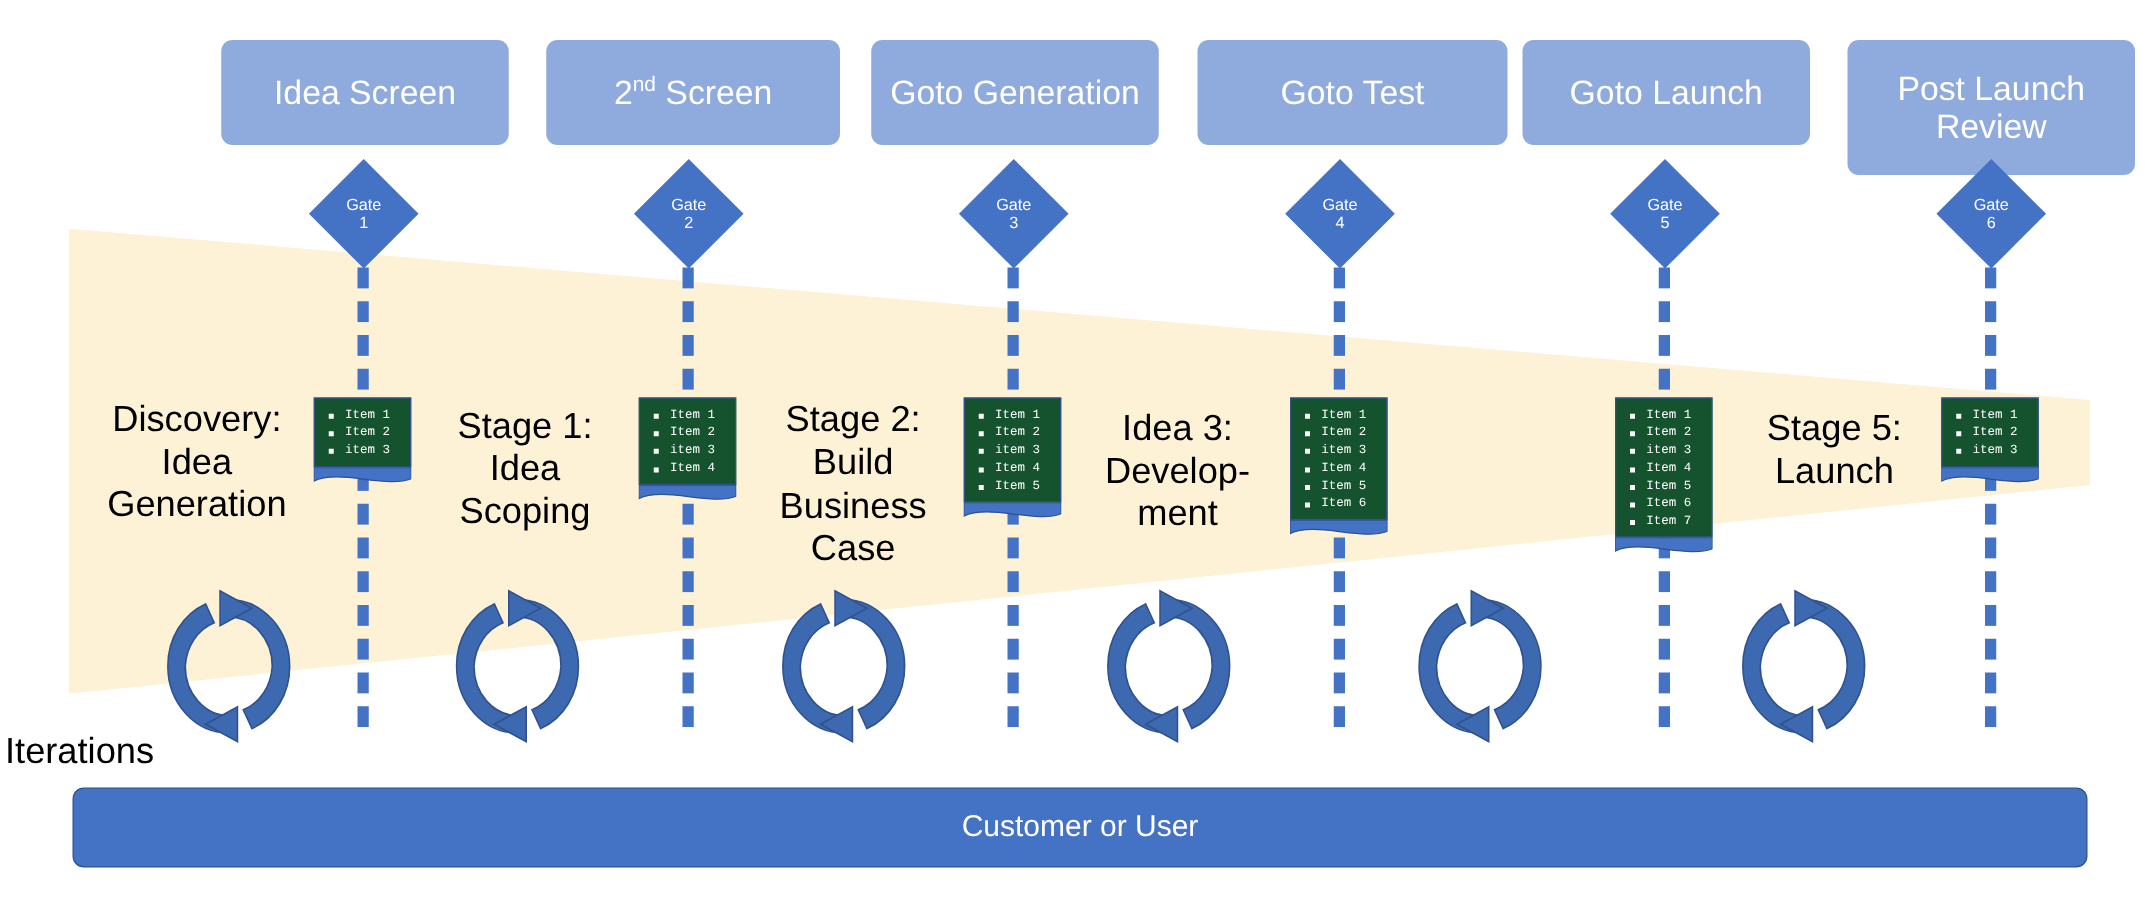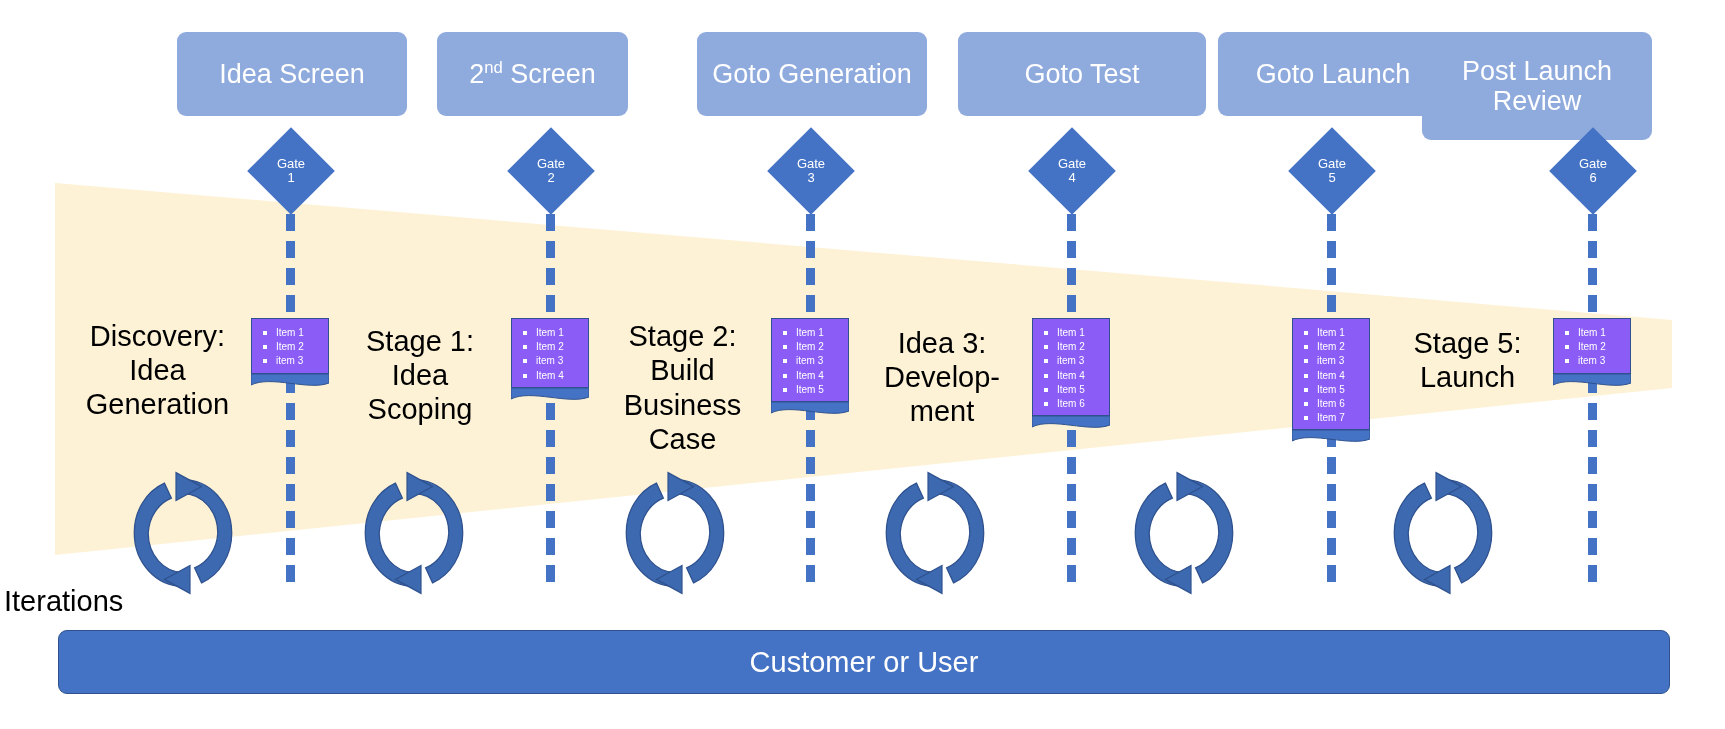--- a/index.html
+++ b/index.html
@@ -25,39 +25,39 @@
   .gate .lbl{position:absolute;inset:0;display:flex;flex-direction:column;
              align-items:center;justify-content:center;color:#fff;font-size:13px;
              line-height:1.05;z-index:2;}
 
   
   .stage{position:absolute;color:#000;font-size:29px;line-height:1.18;text-align:center;
          display:flex;align-items:center;justify-content:center;}
 
   
   .doc{position:absolute;}
-  .doc .body{position:relative;background:#8b5cf6;border:1px solid #2F528F;
-             box-sizing:border-box;padding:7px 4px 4px 6px;}
+  .doc .body{position:relative;background:#14532d;border:1px solid #2F528F;
+             box-sizing:border-box;padding:7px 4px 4px 6px;font-family:Liberation Mono, monospace;}
   .doc .wave{display:block;width:100%;}
   .doc ul{margin:0;padding:0;list-style:none;}
   .doc li{color:#fff;font-size:10px;line-height:1.42;display:flex;align-items:center;
           white-space:nowrap;}
   .doc li .bul{display:inline-block;width:4px;height:4px;background:#fff;
                margin:0 9px 0 5px;flex:none;}
 
   
   .cyc{position:absolute;}
 
   
   .iterlbl{position:absolute;color:#000;font-size:29px;white-space:nowrap;}
 
   
   .bottombar{position:absolute;background:#4472C4;border:1px solid #2F528F;
              border-radius:9px;color:#fff;display:flex;align-items:center;
-             justify-content:center;font-size:29px;box-sizing:border-box;}
+             justify-content:center;font-size:24px;box-sizing:border-box;}
 </style>
 </head>
 <body>
 
 <div id="stage">
 
   <svg class="funnel" viewBox="0 0 1725 729" preserveAspectRatio="none">
     <polygon points="55,183 1672,320 1672,388 55,555" fill="#FDF2D5"></polygon>
   </svg>
 
@@ -65,37 +65,37 @@
   <div class="gline" style="left:546px;top:160px;height:422px;"></div>
   <div class="gline" style="left:806px;top:160px;height:422px;"></div>
   <div class="gline" style="left:1067px;top:160px;height:422px;"></div>
   <div class="gline" style="left:1327px;top:160px;height:422px;"></div>
   <div class="gline" style="left:1588px;top:160px;height:422px;"></div>
 
   <div class="hdr" style="left:177px;top:32px;width:230px;height:84px;">
     <span>Idea Screen</span>
   </div>
 
-  <div class="hdr" style="left:437px;top:32px;width:191px;height:84px;">
+  <div class="hdr" style="left:437px;top:32px;width:235px;height:84px;">
     <span><span>2</span><sup>nd</sup><span> Screen</span></span>
   </div>
 
   <div class="hdr" style="left:697px;top:32px;width:230px;height:84px;">
     <span>Goto Generation</span>
   </div>
 
   <div class="hdr" style="left:958px;top:32px;width:248px;height:84px;">
     <span>Goto Test</span>
   </div>
 
   <div class="hdr" style="left:1218px;top:32px;width:230px;height:84px;">
     <span>Goto Launch</span>
   </div>
 
-  <div class="hdr" style="left:1422px;top:32px;width:230px;height:108px;">
+  <div class="hdr" style="left:1478px;top:32px;width:230px;height:108px;">
     <span>Post Launch Review</span>
   </div>
 
   <div class="gate" style="left:260px;top:140px;">
     <div class="dia"></div>
     <div class="lbl">
       <span>Gate</span>
       <span>1</span>
     </div>
   </div>

